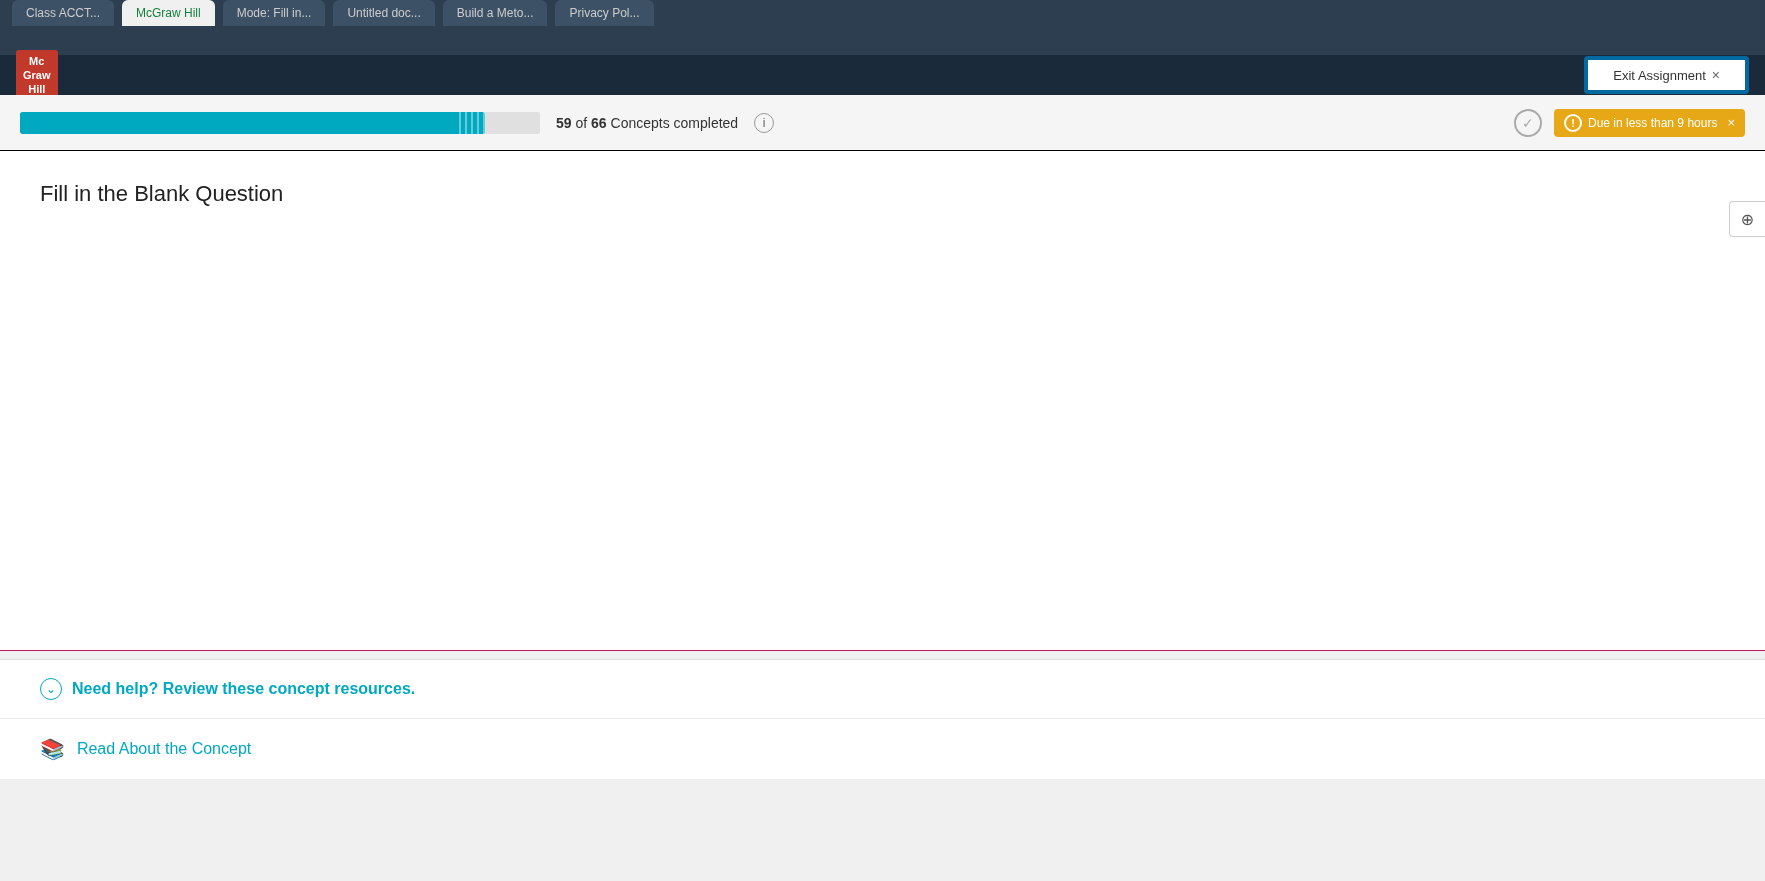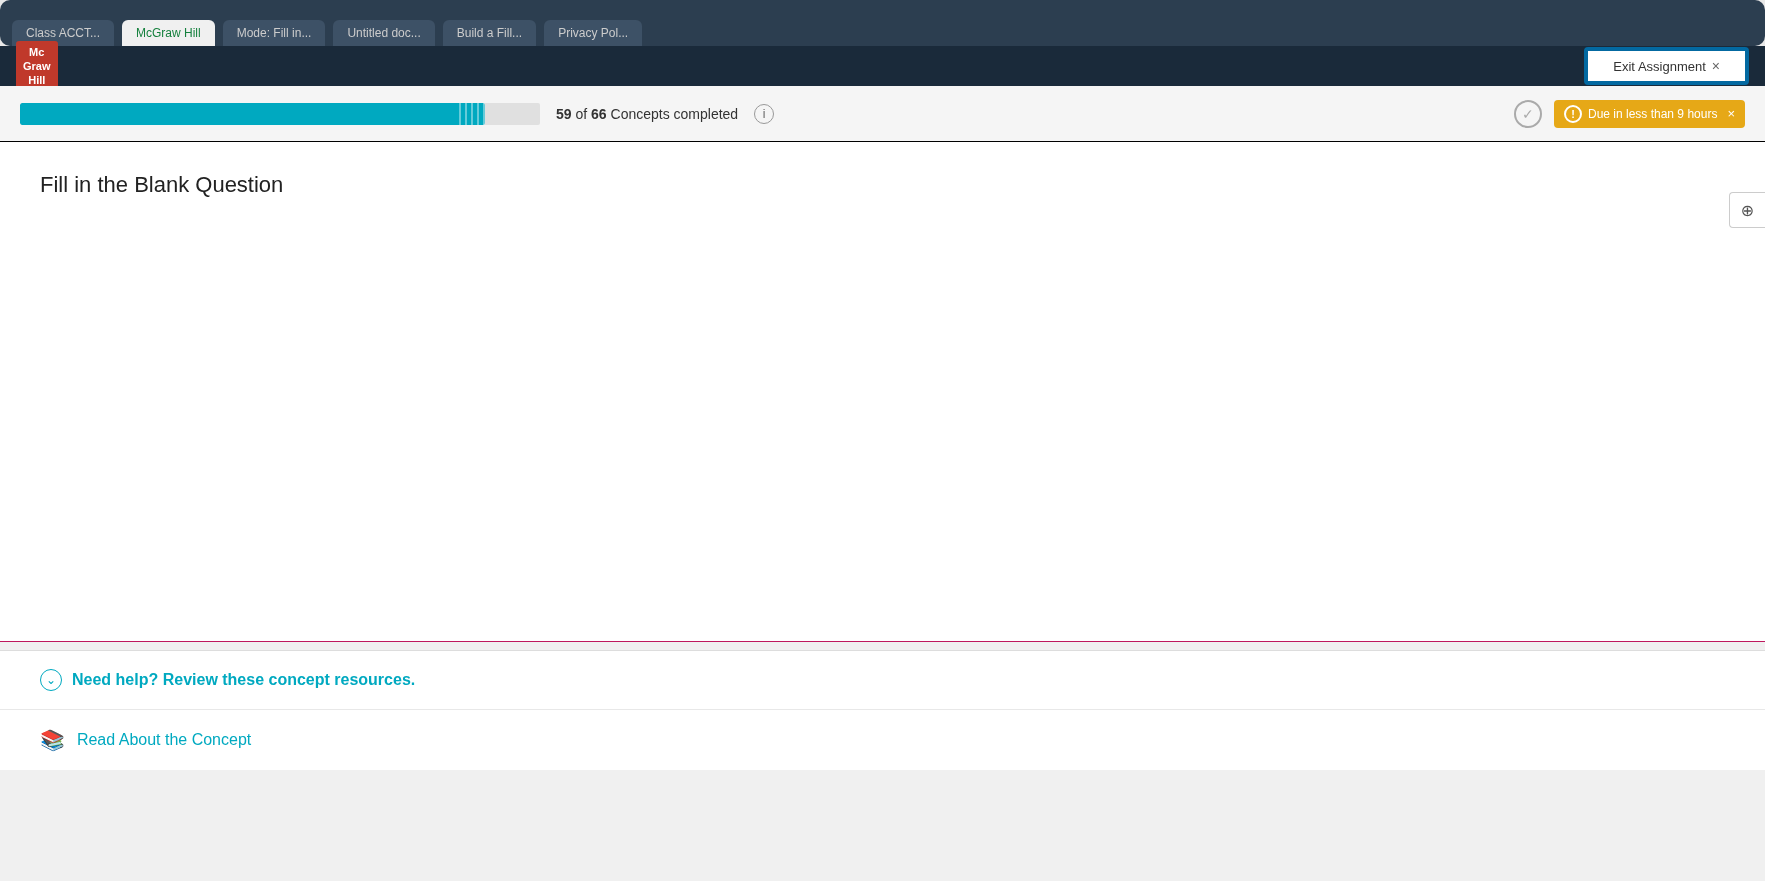--- a/index.html
+++ b/index.html
@@ -7,26 +7,25 @@
       font-family: Arial, sans-serif;
       background: #e8e8e8;
       width: 1765px;
       min-height: 881px;
       overflow-x: hidden;
     }
 
     
     .browser-bar {
       background: #2c3e50;
-      height: 46px;
-      display: flex;
-      align-items: flex-end;
+      height: 55px;
+      display: flex;
+      align-items: flex-start;
       padding: 0 12px;
       gap: 8px;
-      border-radius: 10px;
     }
     .browser-tab {
       background: #3d5166;
       color: #ccc;
       font-size: 12px;
       padding: 6px 14px;
       border-radius: 6px 6px 0 0;
       white-space: nowrap;
       overflow: hidden;
       text-overflow: ellipsis;
@@ -300,21 +299,21 @@
   <div class="browser-tab active">
     <span>McGraw Hill</span>
   </div>
   <div class="browser-tab">
     <span>Mode: Fill in...</span>
   </div>
   <div class="browser-tab">
     <span>Untitled doc...</span>
   </div>
   <div class="browser-tab">
-    <span>Build a Fill...</span>
+    <span>Build a Meto...</span>
   </div>
   <div class="browser-tab">
     <span>Privacy Pol...</span>
   </div>
 </div>
 
 <div class="app-topbar">
   <div class="mgh-logo">
     <span>Mc</span><br>
     <span>Graw</span><br>

